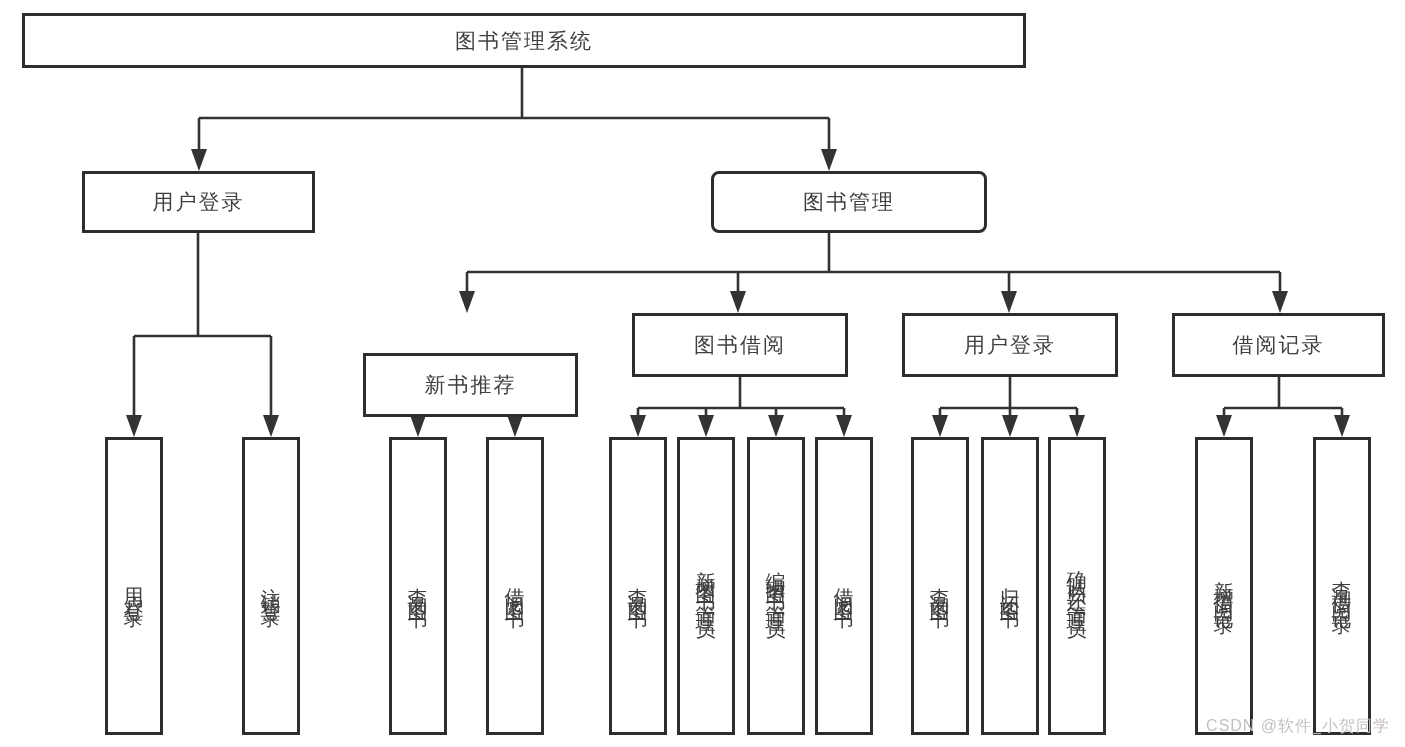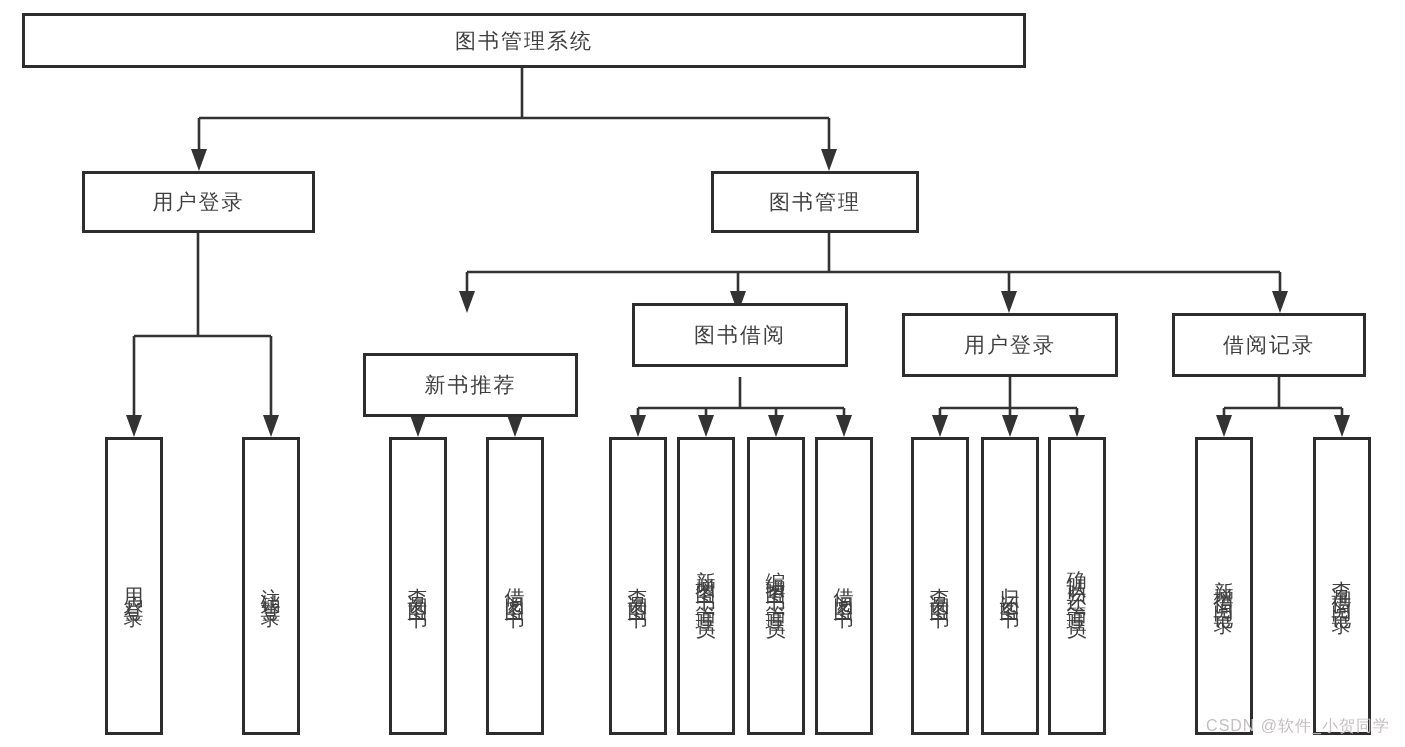--- a/index.html
+++ b/index.html
@@ -23,25 +23,25 @@
   .connectors polygon{fill:var(--line);stroke:none;}
 
   .hbox{
     position:absolute;z-index:1;
     background:#fff;border:3px solid var(--border);
     display:flex;align-items:center;justify-content:center;
     font-size:21px;letter-spacing:2px;color:var(--text);
   }
   .root-box{left:22px;top:13px;width:1004px;height:55px;}
   .b-user-login{left:82px;top:171px;width:233px;height:62px;}
-  .b-book-mgmt{left:711px;top:171px;width:208px;height:62px;}
+  .b-book-mgmt{left:711px;top:171px;width:276px;height:62px;border-radius:8px;}
   .b-new-books{left:363px;top:313px;width:215px;height:64px;margin-top:40px;}
-  .b-book-borrow{left:632px;top:303px;width:216px;height:64px;}
+  .b-book-borrow{left:632px;top:313px;width:216px;height:64px;}
   .b-current-borrow{left:902px;top:313px;width:216px;height:64px;}
-  .b-borrow-records{left:1172px;top:313px;width:194px;height:64px;}
+  .b-borrow-records{left:1172px;top:313px;width:213px;height:64px;}
 
   .leaf{
     position:absolute;z-index:1;top:437px;
     width:58px;height:298px;
     background:#fff;border:3px solid var(--border);
     display:flex;align-items:center;justify-content:center;
   }
   .leaf .vtext{
     writing-mode:vertical-rl;
     text-orientation:mixed;

